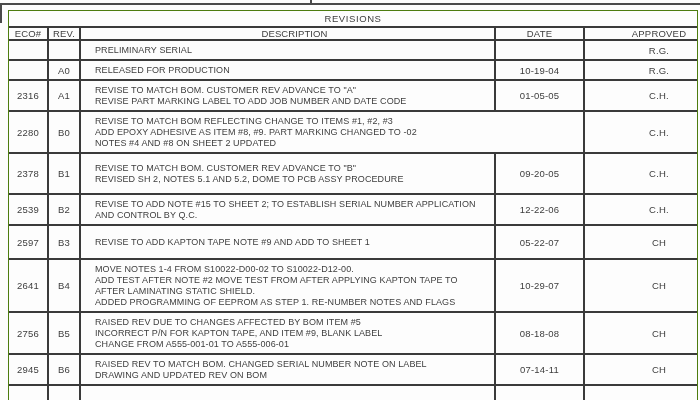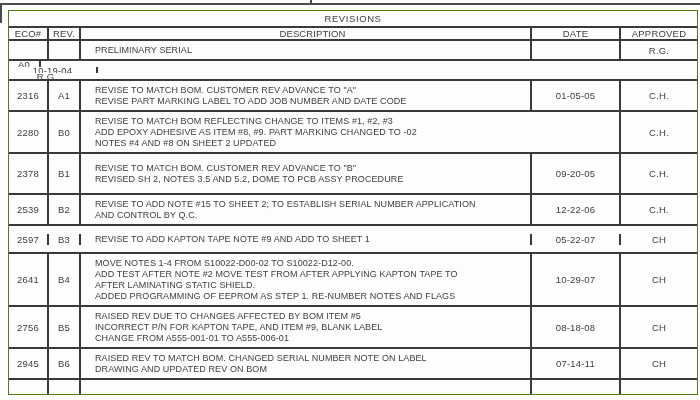--- a/index.html
+++ b/index.html
@@ -42,21 +42,21 @@
   }
   .cell.eco  { width: 40px; }
   .cell.rev  { width: 32px; }
   .cell.desc {
     flex: 1;
     flex-direction: column; align-items: flex-start; justify-content: center;
     padding-left: 14px;
     font-size: 9px; letter-spacing: 0.1px; line-height: 11px;
   }
   .cell.date { width: 89px; }
-  .cell.appr { width: 76px; border-right: none; }
+  .cell.appr { width: 76px; border-right: none; margin-left: 36px; }
   .header .cell { font-size: 9.5px; }
   .desc-line { white-space: nowrap; }
 </style>
 </head>
 <body>
 
 <div class="screen">
   <div class="top-line"></div>
   <div class="top-tick"></div>
   <div class="left-tick"></div>
@@ -75,21 +75,21 @@
     <div id="rows">
         <div class="row" style="height: 20px;">
     <div class="cell eco"></div>
     <div class="cell rev"></div>
     <div class="cell desc">
             <div class="desc-line">PRELIMINARY SERIAL</div>
           </div>
     <div class="cell date"></div>
     <div class="cell appr">R.G.</div>
   </div>
-        <div class="row" style="height: 20px; flex-direction: column;">
+        <div class="row" style="height: 20px;">
     <div class="cell eco"></div>
     <div class="cell rev">A0</div>
     <div class="cell desc">
             <div class="desc-line">RELEASED FOR PRODUCTION</div>
           </div>
     <div class="cell date">10-19-04</div>
     <div class="cell appr">R.G.</div>
   </div>
         <div class="row" style="height: 31px; text-align: right;">
     <div class="cell eco">2316</div>
@@ -109,36 +109,36 @@
             <div class="desc-line">ADD EPOXY ADHESIVE AS ITEM #8, #9. PART MARKING CHANGED TO -02</div>
             <div class="desc-line">NOTES #4 AND #8 ON SHEET 2 UPDATED</div>
           </div>
     <div class="cell appr">C.H.</div>
   </div>
         <div class="row" style="height: 41px;">
     <div class="cell eco">2378</div>
     <div class="cell rev">B1</div>
     <div class="cell desc">
             <div class="desc-line">REVISE TO MATCH BOM. CUSTOMER REV ADVANCE TO "B"</div>
-            <div class="desc-line">REVISED SH 2, NOTES 3.5 AND 5.2, DOME TO PCB ASSY PROCEDURE</div>
+            <div class="desc-line">REVISED SH 2, NOTES 5.1 AND 5.2, DOME TO PCB ASSY PROCEDURE</div>
           </div>
     <div class="cell date">09-20-05</div>
     <div class="cell appr">C.H.</div>
   </div>
         <div class="row" style="height: 31px;">
     <div class="cell eco">2539</div>
     <div class="cell rev">B2</div>
     <div class="cell desc">
             <div class="desc-line">REVISE TO ADD NOTE #15 TO SHEET 2; TO ESTABLISH SERIAL NUMBER APPLICATION</div>
             <div class="desc-line">AND CONTROL BY Q.C.</div>
           </div>
     <div class="cell date">12-22-06</div>
     <div class="cell appr">C.H.</div>
   </div>
-        <div class="row" style="height: 28px; align-items: center;">
+        <div class="row" style="height: 34px;">
     <div class="cell eco">2597</div>
     <div class="cell rev">B3</div>
     <div class="cell desc">
             <div class="desc-line">REVISE TO ADD KAPTON TAPE NOTE #9 AND ADD TO SHEET 1</div>
           </div>
     <div class="cell date">05-22-07</div>
     <div class="cell appr">CH</div>
   </div>
         <div class="row" style="height: 53px;">
     <div class="cell eco">2641</div>

